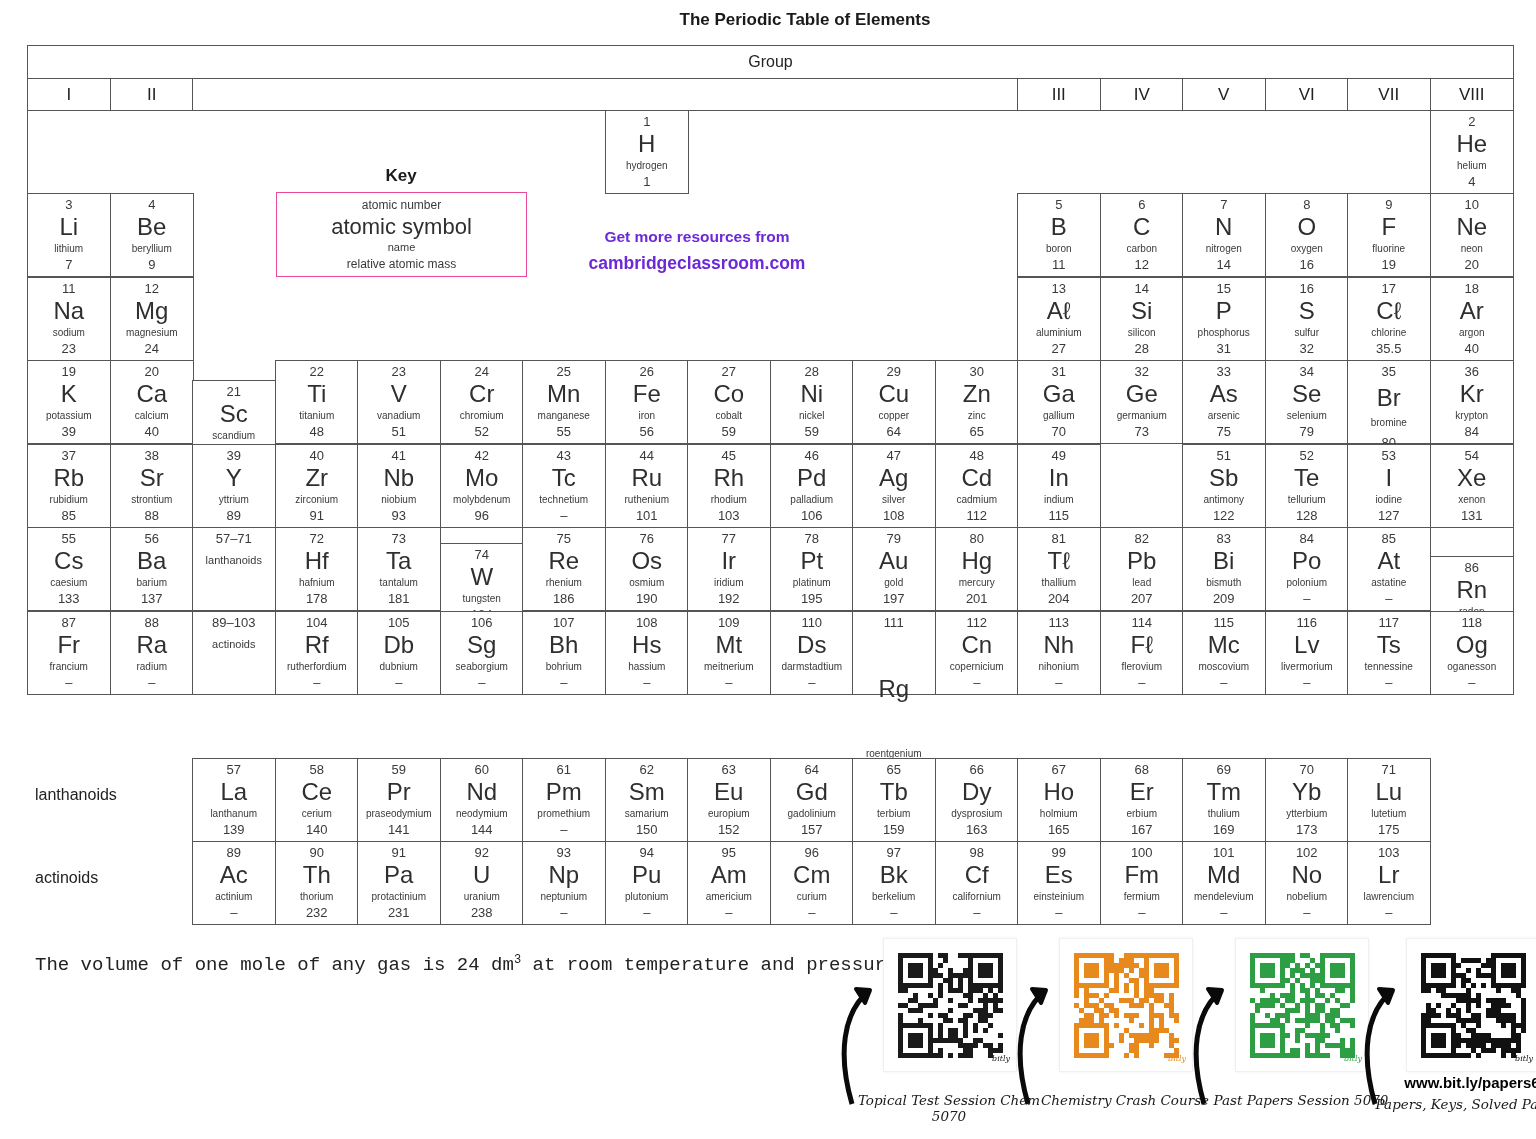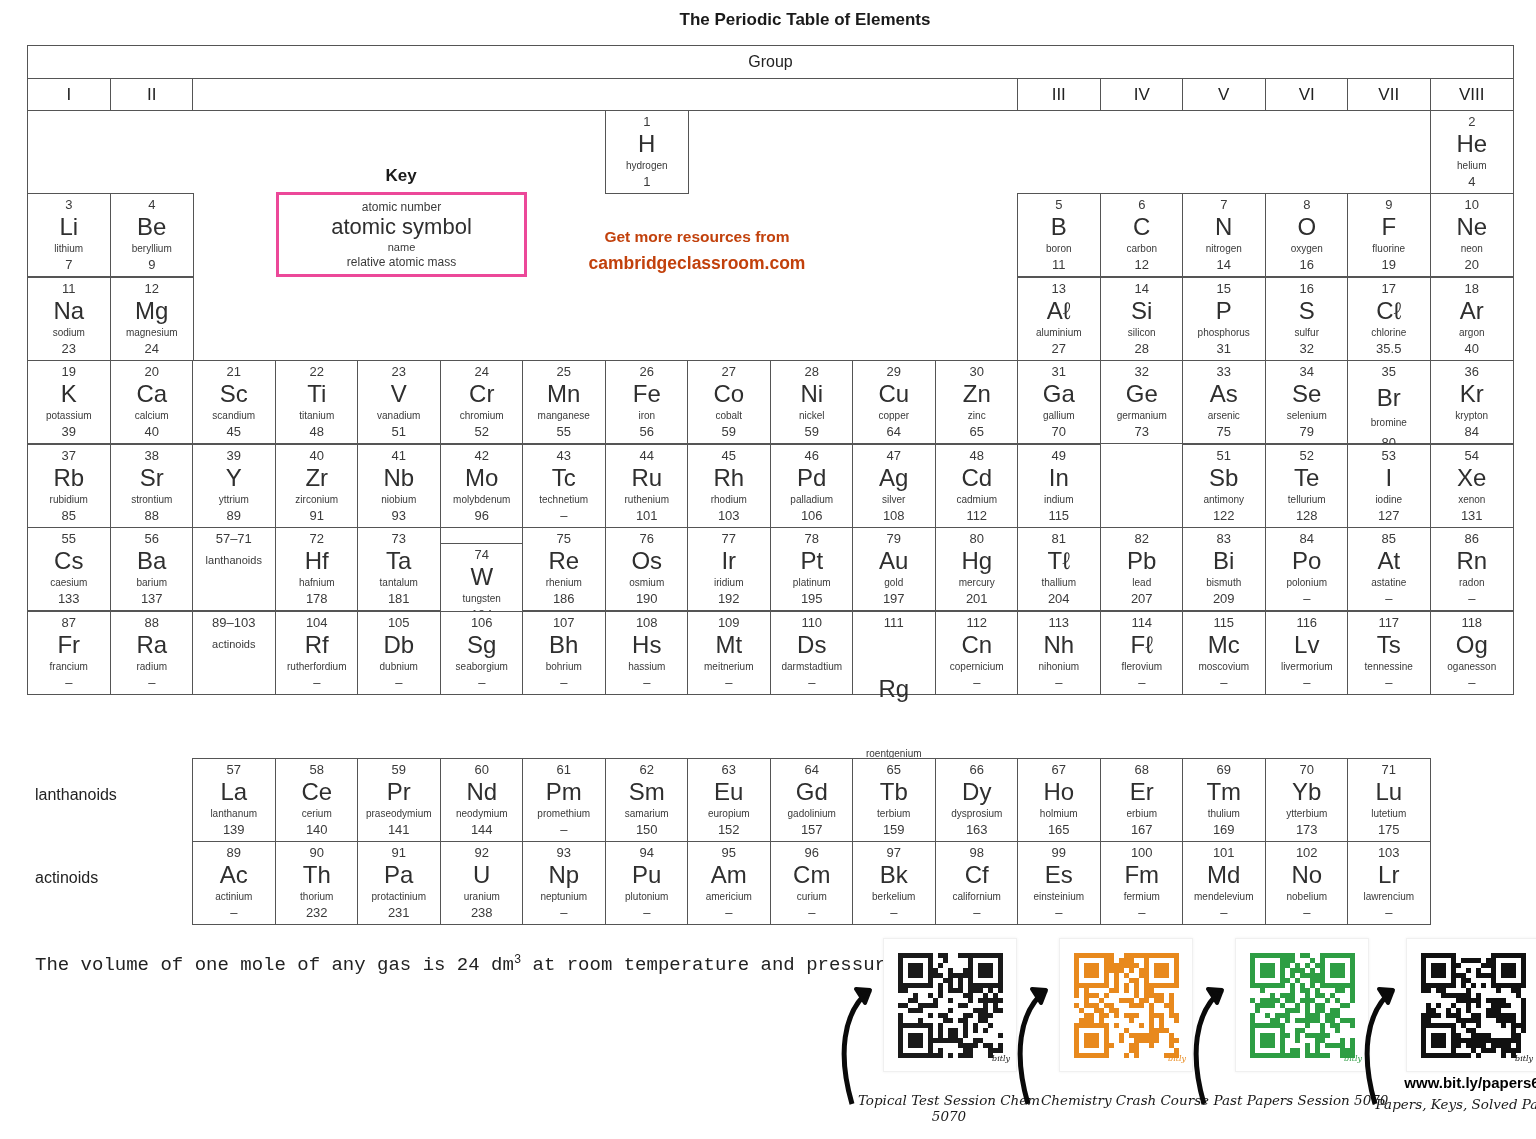--- a/index.html
+++ b/index.html
@@ -15,26 +15,26 @@
   .cell{width:83.5px;height:84.4px;border:1px solid #555;box-sizing:border-box;background:#fff;
         display:flex;flex-direction:column;align-items:center;justify-content:space-between;
         padding:4px 1px 5px 1px;}
   .cell .num{font-size:13px;line-height:1;color:#3a3a3a;}
   .cell .sym{font-size:24px;line-height:1;color:#2f2f2f;}
   .cell .nm{font-size:10px;line-height:1;color:#3a3a3a;white-space:nowrap;}
   .cell .ms{font-size:13px;line-height:1;color:#3a3a3a;}
   .cell.ph{justify-content:flex-start;gap:9px;}
   .cell.ph .lbl{font-size:11px;color:#3a3a3a;}
   #key-title{left:276px;top:166px;width:250px;text-align:center;font-size:17px;font-weight:bold;color:#1a1a1a;}
-  #key-box{left:276px;top:192px;width:251px;height:85px;border:3px solid #ec4899;box-sizing:border-box;
+  #key-box{left:276px;top:192px;width:251px;height:85px;border:1px solid #ec4899;box-sizing:border-box;
            display:flex;flex-direction:column;align-items:center;justify-content:space-between;padding:6px 2px;}
   #key-box .k-small{font-size:12px;color:#3a3a3a;line-height:1;}
   #key-box .k-big{font-size:22px;color:#2f2f2f;line-height:1;}
   #key-box .k-tiny{font-size:11px;color:#3a3a3a;line-height:1;}
-  #promo{left:547px;top:228px;width:300px;text-align:center;color:#c2410c;}
+  #promo{left:547px;top:228px;width:300px;text-align:center;color:#6d28d9;}
   #promo .p1{font-size:15.5px;font-weight:bold;}
   #promo .p2{font-size:17.5px;font-weight:bold;margin-top:7px;}
   .series-label{font-size:16px;color:#222;}
   #note{left:35px;top:953px;font-size:19px;color:#222;font-family:Liberation Mono, monospace;}
   #note sup{font-size:12px;}
   .qr-card{width:132px;height:132px;background:#fff;border:1px solid #f0f0f0;box-shadow:0 0 3px rgba(0,0,0,0.06);
            display:flex;align-items:center;justify-content:center;}
   .qr-brand{position:absolute;right:6px;bottom:8px;font-family:"DejaVu Serif",serif;font-style:italic;font-size:8px;}
   .qr-caption{font-family:"DejaVu Serif",serif;font-style:italic;font-size:13.5px;color:#1a1a1a;text-align:center;width:220px;}
   .qr-label{font-size:15px;font-weight:bold;color:#000;text-align:center;width:220px;}
@@ -173,21 +173,21 @@
         <span class="sym">K</span>
         <span class="nm">potassium</span>
         <span class="ms">39</span>
       </div>
       <div class="abs cell" style="left: 110px; top: 360px;">
         <span class="num">20</span>
         <span class="sym">Ca</span>
         <span class="nm">calcium</span>
         <span class="ms">40</span>
       </div>
-      <div class="abs cell" style="left: 192px; top: 360px;">
+      <div class="abs cell" style="left: 192px; top: 380px;">
         <span class="num">21</span>
         <span class="sym">Sc</span>
         <span class="nm">scandium</span>
         <span class="ms">45</span>
       </div>
       <div class="abs cell" style="left: 275px; top: 360px;">
         <span class="num">22</span>
         <span class="sym">Ti</span>
         <span class="nm">titanium</span>
         <span class="ms">48</span>
@@ -467,21 +467,21 @@
         <span class="sym">Po</span>
         <span class="nm">polonium</span>
         <span class="ms">–</span>
       </div>
       <div class="abs cell" style="left: 1347px; top: 527px;">
         <span class="num">85</span>
         <span class="sym">At</span>
         <span class="nm">astatine</span>
         <span class="ms">–</span>
       </div>
-      <div class="abs cell" style="left: 1430px; top: 527px;">
+      <div class="abs cell" style="left: 1430px; top: 556px;">
         <span class="num">86</span>
         <span class="sym">Rn</span>
         <span class="nm">radon</span>
         <span class="ms">–</span>
       </div>
       <div class="abs cell" style="left: 27px; top: 611px;">
         <span class="num">87</span>
         <span class="sym">Fr</span>
         <span class="nm">francium</span>
         <span class="ms">–</span>

